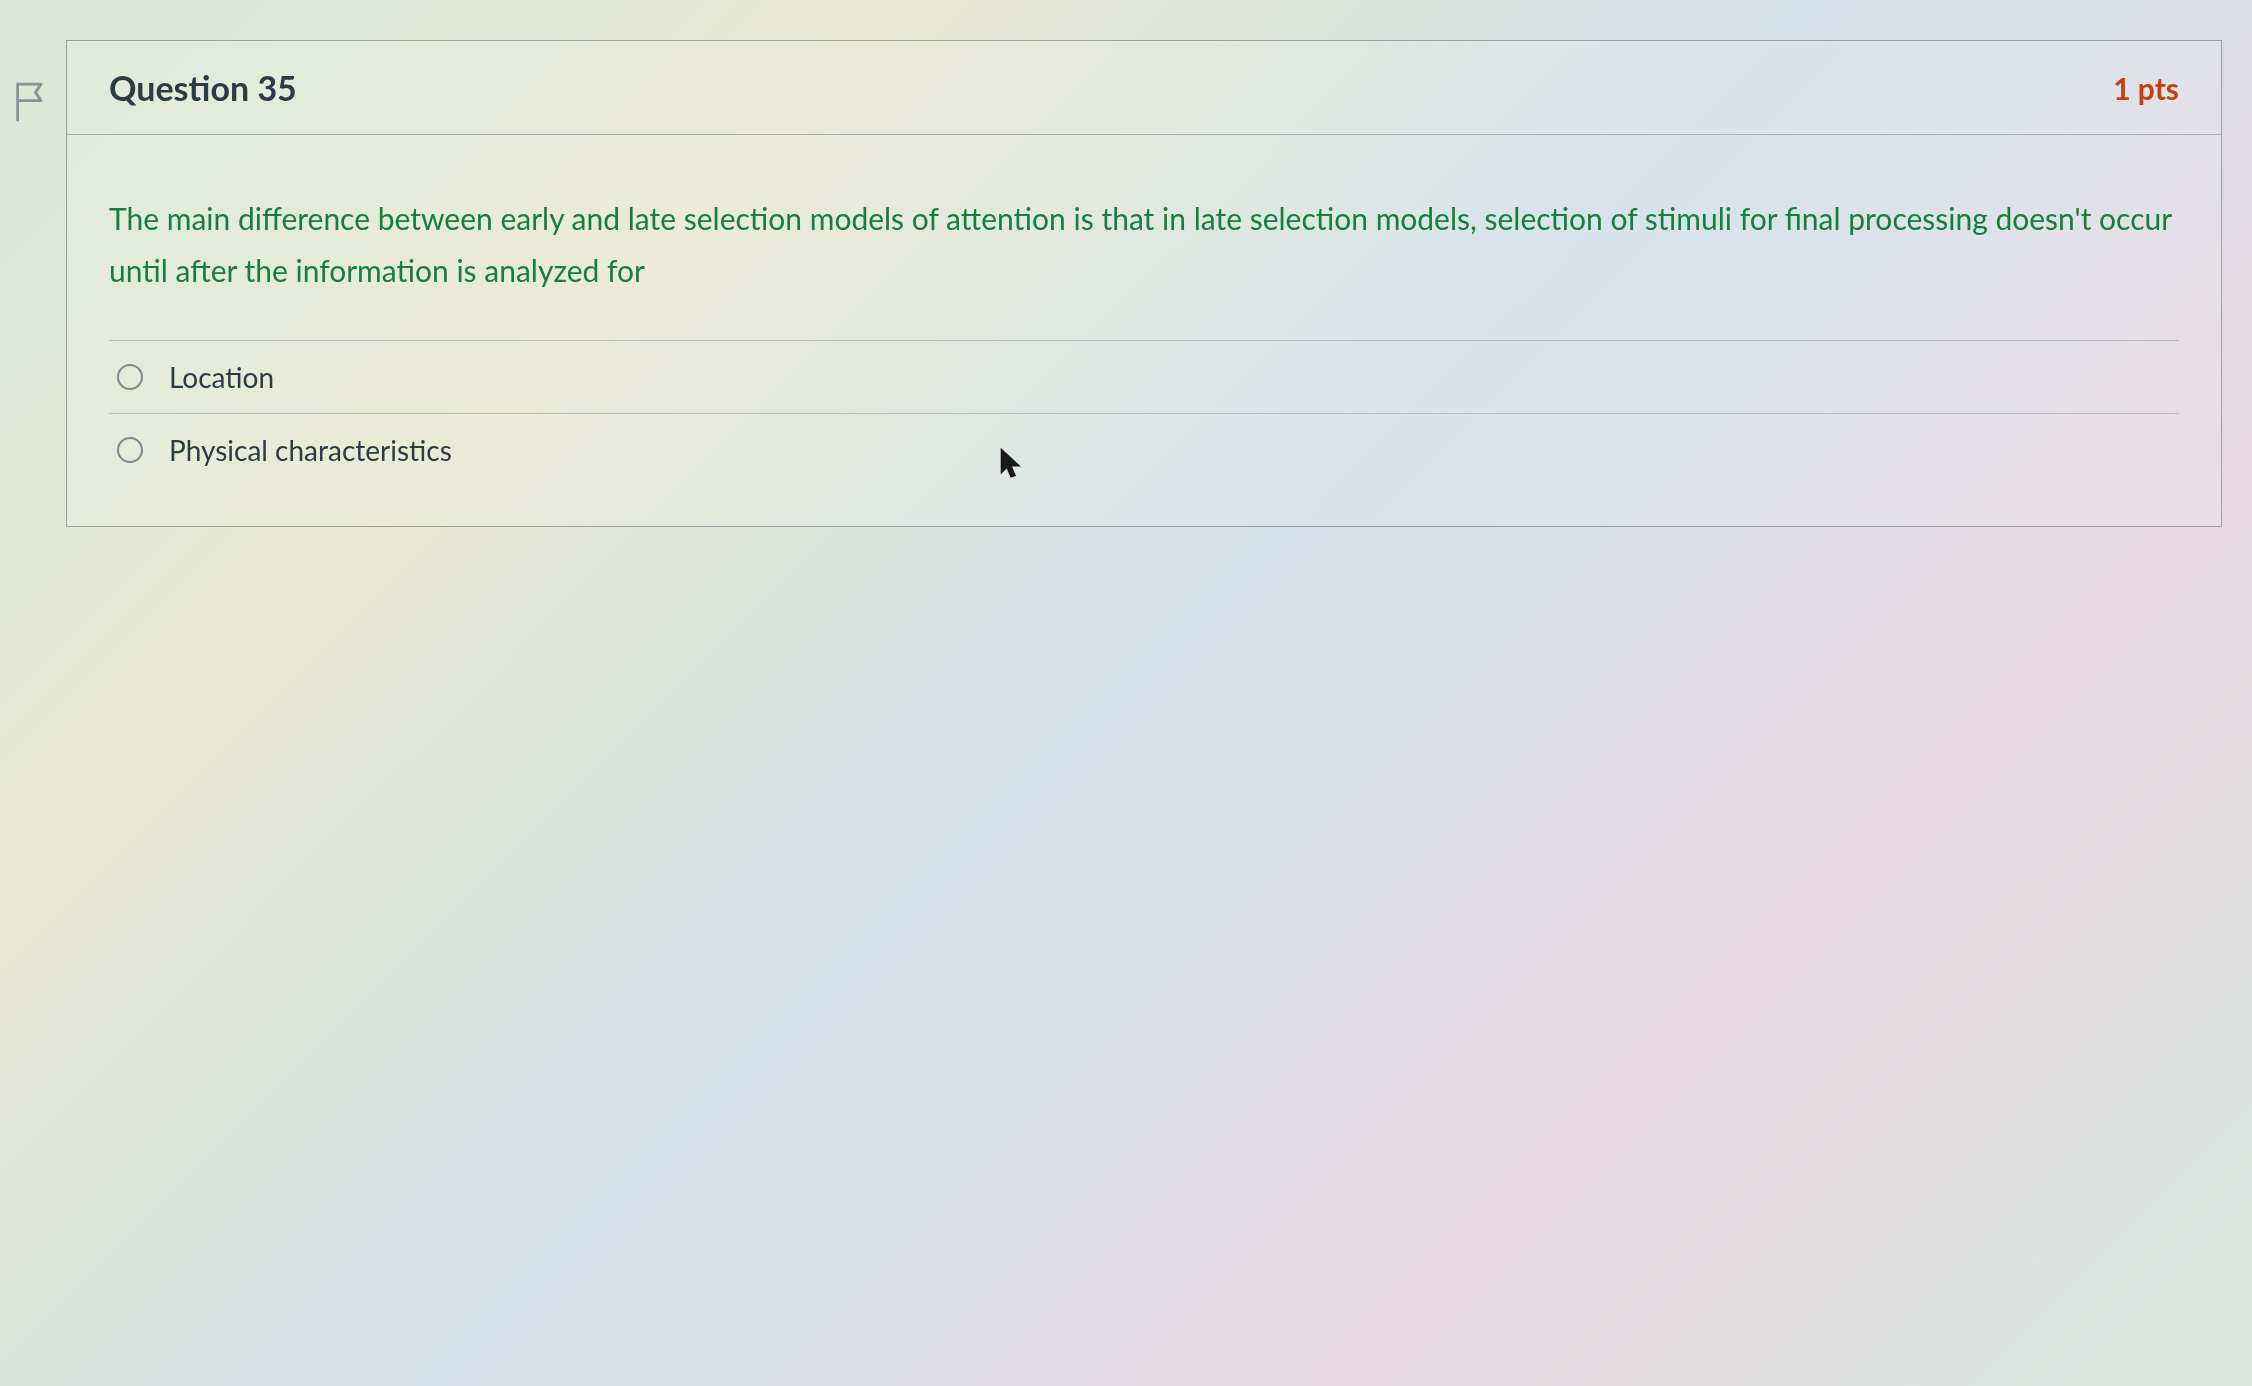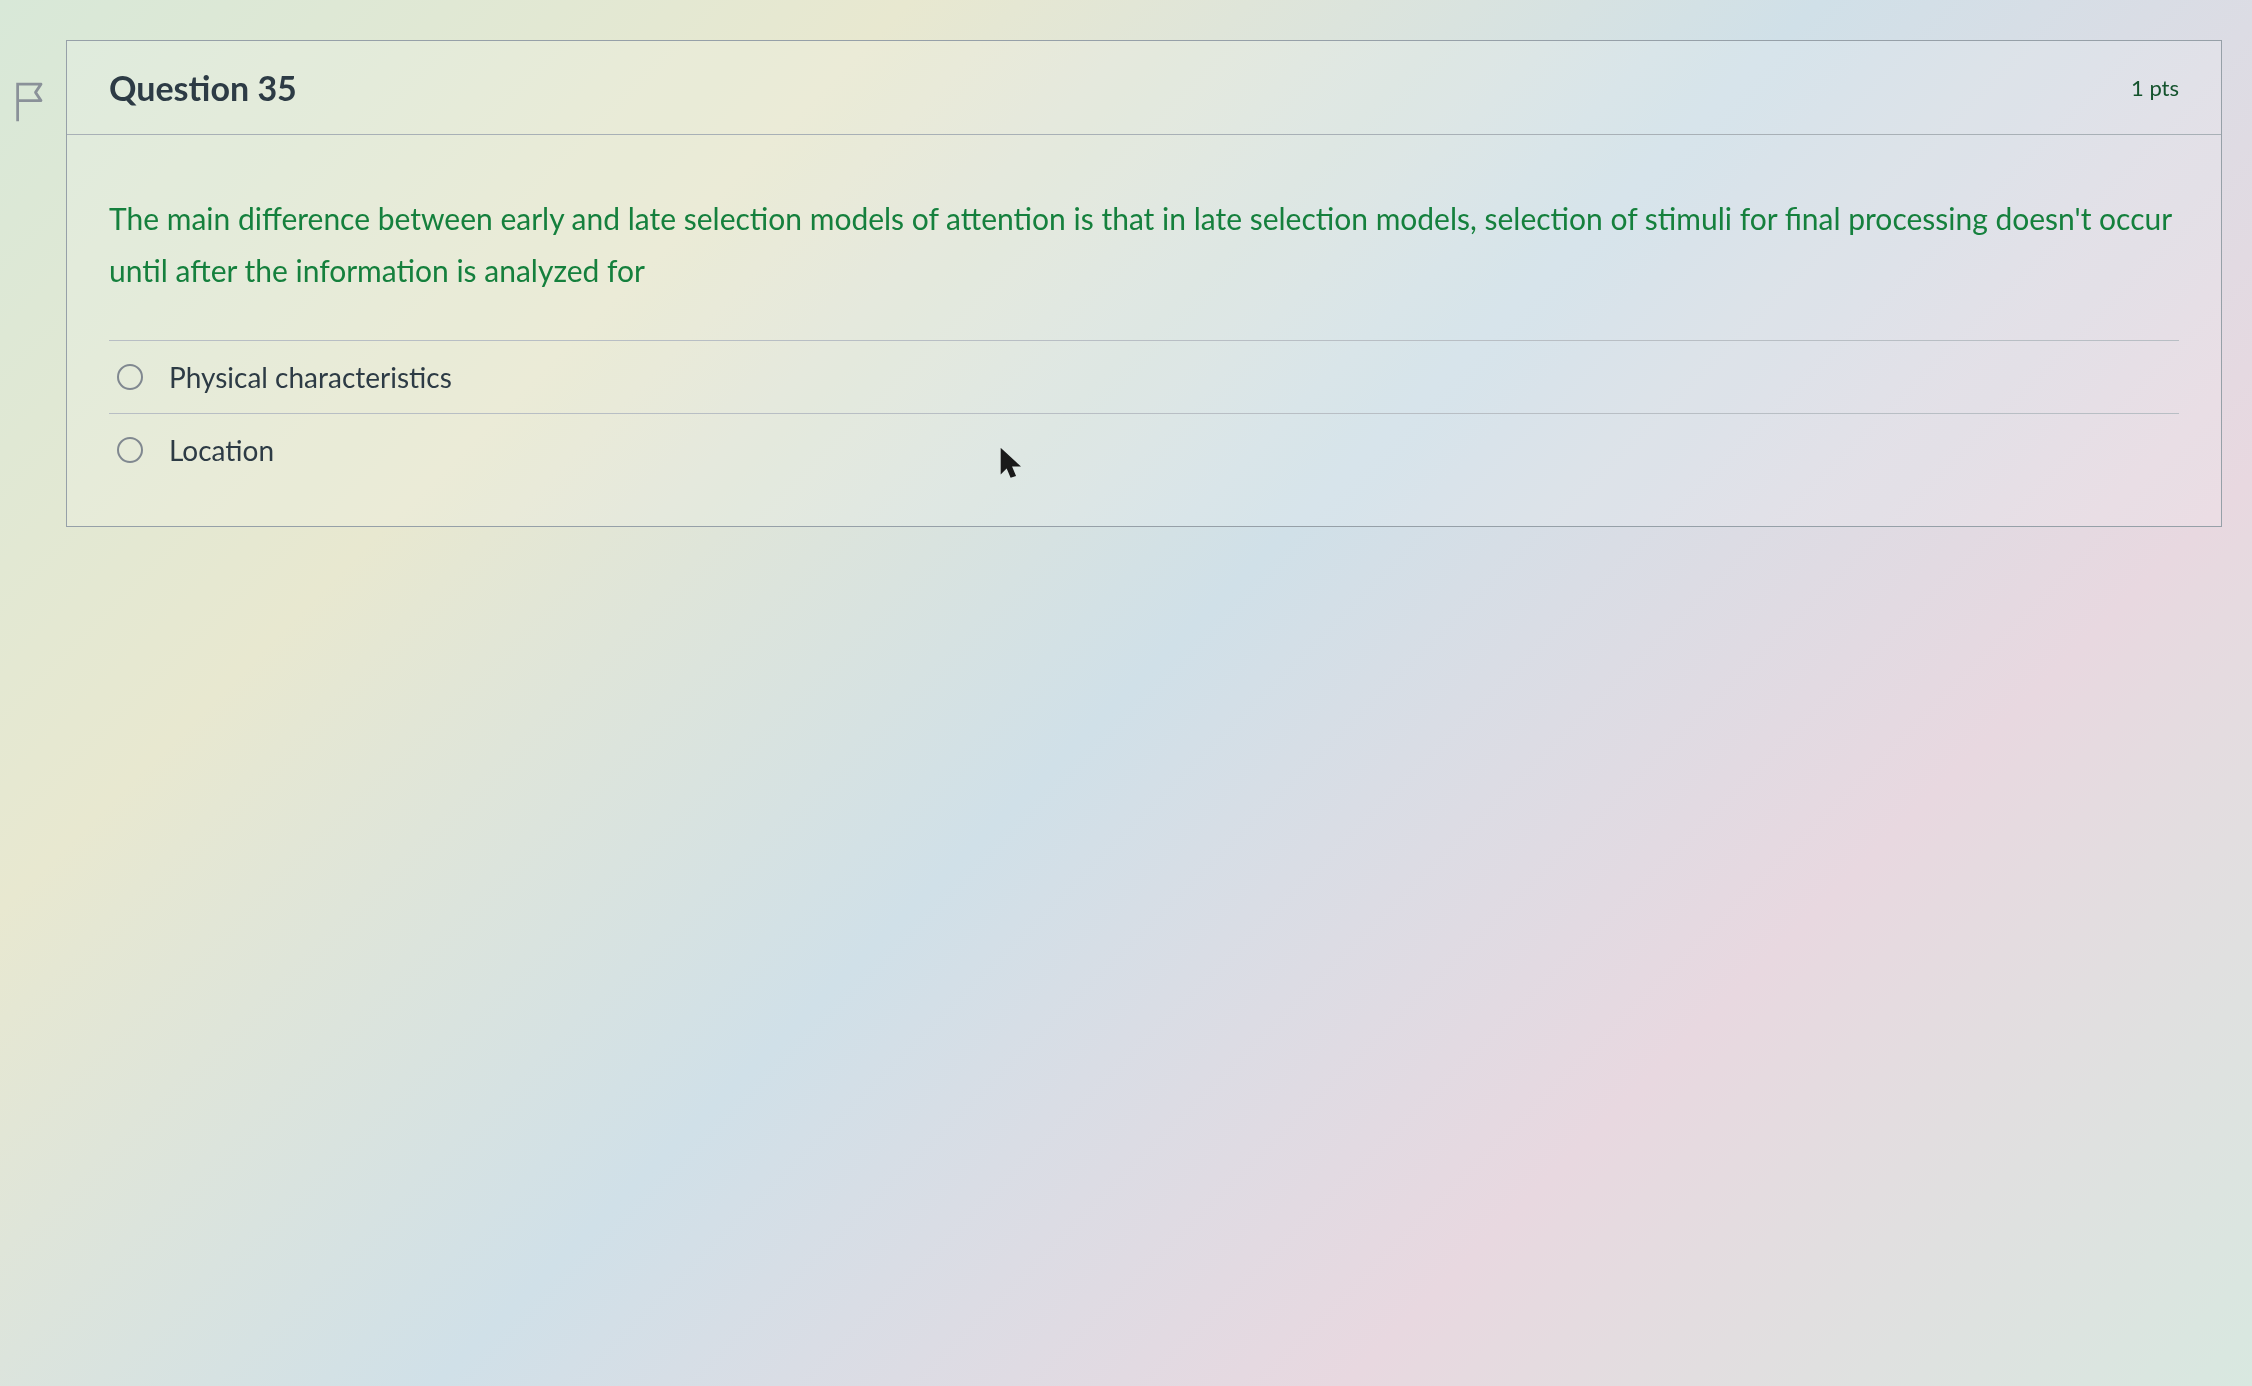--- a/index.html
+++ b/index.html
@@ -45,23 +45,23 @@
       align-items: center;
       padding: 26px 42px;
       border-bottom: 1px solid #a8b0b6;
     }
     .question-title {
       font-size: 34px;
       font-weight: 700;
       color: #2d3b45;
     }
     .question-points {
-      font-size: 22px;
-      color: #14532d;
-      font-weight: 400;
+      font-size: 30px;
+      color: #c2410c;
+      font-weight: 700;
     }
     .question-body {
       padding: 58px 42px 40px 42px;
     }
     .question-prompt {
       font-size: 30px;
       line-height: 1.72;
       color: #15803d;
       margin-bottom: 44px;
     }
@@ -122,26 +122,26 @@
   <div class="question-header">
     <div class="question-title">Question 35</div>
     <div class="question-points">1 pts</div>
   </div>
   <div class="question-body">
     <div class="question-prompt">The main difference between early and late selection models of attention is that in late selection models, selection of stimuli for final processing doesn't occur until after the information is analyzed for</div>
 
 
     <label class="answer-option">
       <input type="radio" name="q35" class="radio" style="">
-      <span class="answer-label">Physical characteristics</span>
+      <span class="answer-label">Location</span>
     </label>
 
     <label class="answer-option">
       <input type="radio" name="q35" class="radio" style="">
-      <span class="answer-label">Location</span>
+      <span class="answer-label">Physical characteristics</span>
     </label>
 
   </div>
 </div>
 
 <div class="cursor-arrow">
   <svg viewBox="0 0 16 24">
     <path d="M 1 1 L 1 18 L 5 14 L 8 21 L 11 20 L 8 13 L 14 13 Z"></path>
   </svg>
 </div>

